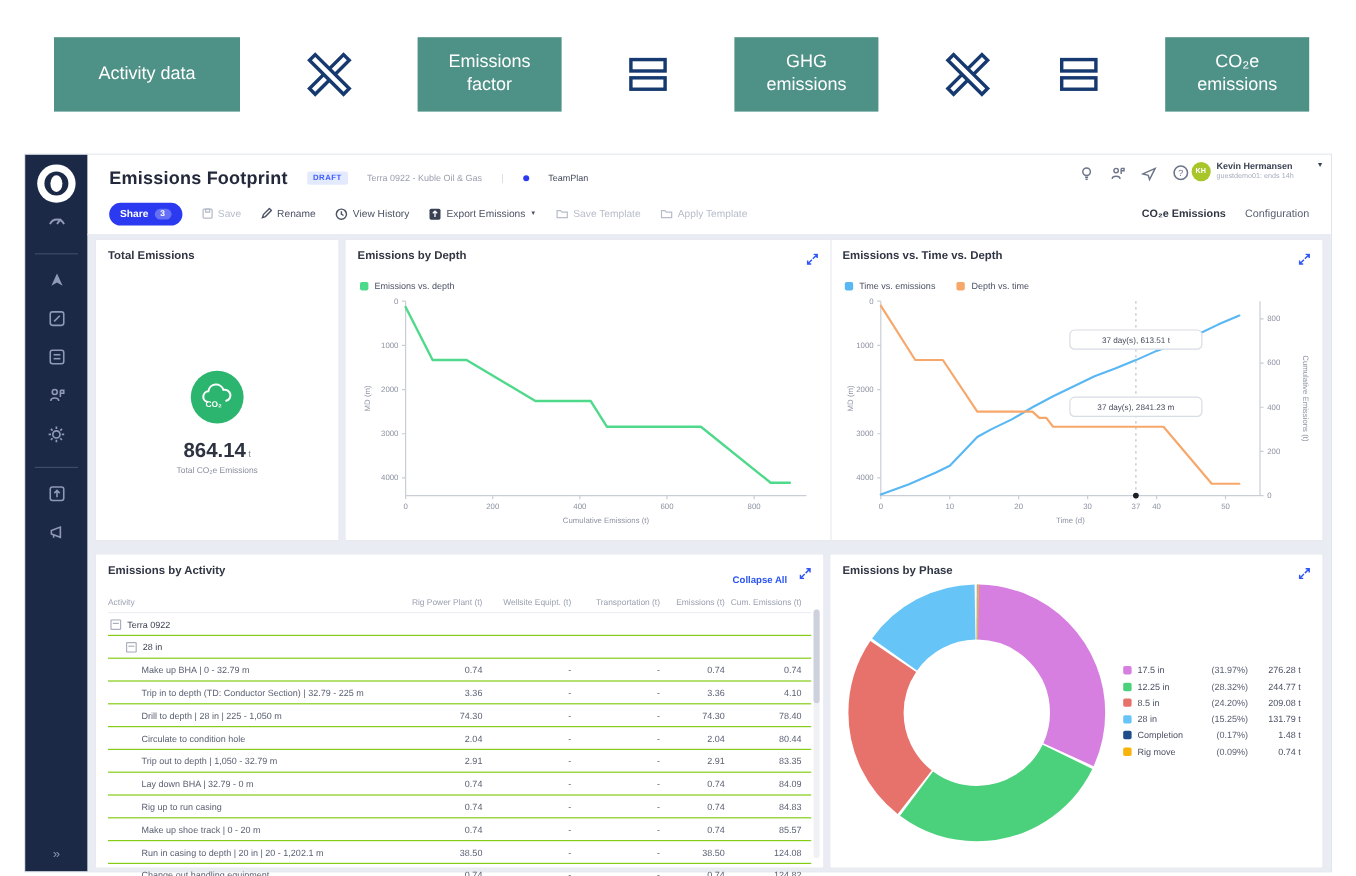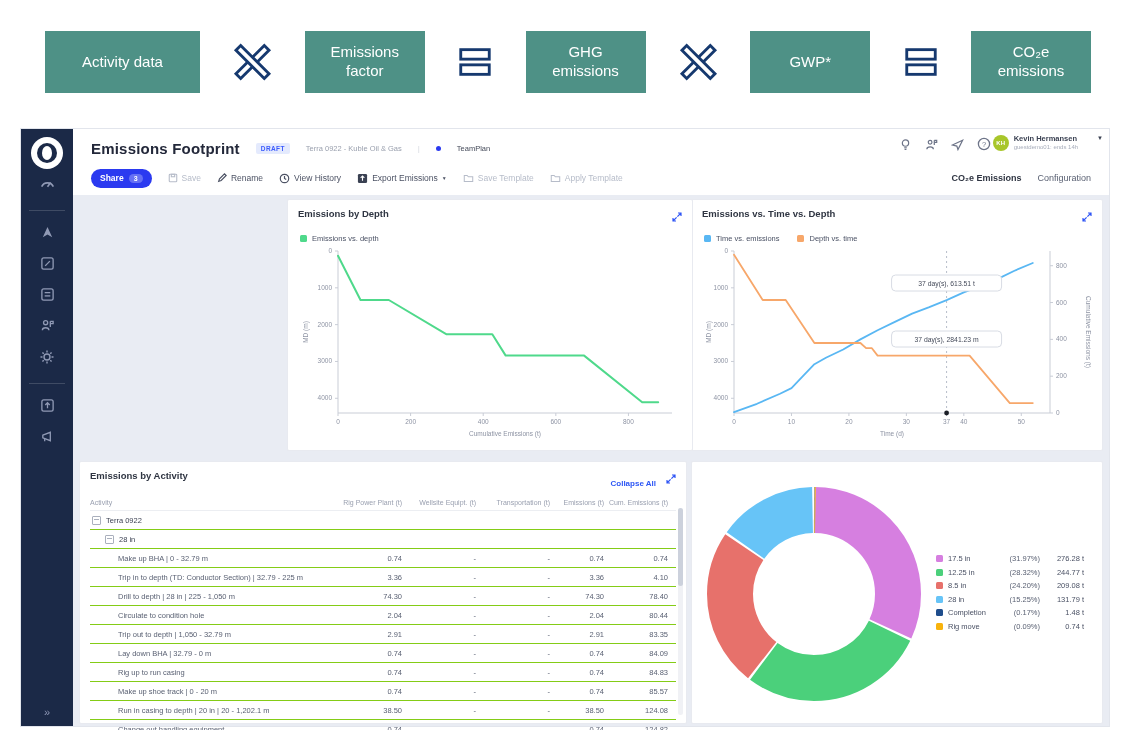--- a/index.html
+++ b/index.html
@@ -115,21 +115,20 @@
     </div>
     <div class="fbox">GHG emissions</div>
     <div class="fop">
       <svg width="42" height="46" viewBox="0 0 44 44">
           <g fill="#ffffff" stroke="#16396f" stroke-width="3">
             <rect x="19" y="1" width="7" height="42" transform="rotate(45 22.5 22)"></rect>
             <rect x="19" y="1" width="7" height="42" transform="rotate(-45 22.5 22)"></rect>
           </g>
         </svg>
     </div>
-    <div class="fbox">GWP*</div>
     <div class="fop">
       <svg width="38" height="46" viewBox="0 0 40 44">
           <g fill="#ffffff" stroke="#16396f" stroke-width="3">
             <rect x="5" y="9" width="30" height="10"></rect>
             <rect x="5" y="25" width="30" height="10"></rect>
           </g>
         </svg>
     </div>
     <div class="fbox">CO₂e emissions</div>
   </div>
@@ -279,20 +278,34 @@
           </span>
           <span class="t-tabs">
             <span class="tab-active">CO₂e Emissions</span>
             <span class="tab">Configuration</span>
           </span>
         </div>
       </header>
 
       <div class="content">
 
+        <div class="card" style="left:6px;top:4px;width:204px;height:252px;">
+          <div class="card-title">Total Emissions</div>
+          <div class="tot-body">
+            <span>
+              <svg width="46" height="46" viewBox="0 0 46 46">
+                  <circle cx="23" cy="23" r="22" fill="#2bb56e"></circle>
+                  <path d="M15 27a4.5 4.5 0 0 1 .6-8.9 6.5 6.5 0 0 1 12.6-1.2A4.6 4.6 0 0 1 30.5 26" fill="none" stroke="#fff" stroke-width="1.7" stroke-linecap="round"></path>
+                  <text x="20" y="31.5" font-size="7" font-weight="bold" fill="#fff" text-anchor="middle" font-family="Liberation Sans, sans-serif">CO₂</text>
+                </svg>
+            </span>
+            <div class="tot-val"><span>864.14</span><span class="unit">t</span></div>
+            <div class="tot-lbl">Total CO₂e Emissions</div>
+          </div>
+        </div>
 
         <div class="card" style="left:618px;top:4px;width:412px;height:252px;">
           <div class="card-head">
             <div class="card-title">Emissions vs. Time vs. Depth</div>
             <span><svg width="10" height="10" viewBox="0 0 10 10" fill="none" stroke="#2f55f5" stroke-width="1.2">
                   <path d="M6 1h3v3 M9 1 5.4 4.6 M4 9H1V6 M1 9l3.6-3.6"></path>
                 </svg></span>
           </div>
           <div class="legend">
             <span class="lgi">
@@ -539,20 +552,26 @@
                 <span class="tc tc4">0.74</span>
                 <span class="tc tc5">124.82</span>
               </div>
             </div>
           <div class="vscroll">
               <div class="vthumb"></div>
             </div>
         </div>
 
         <div class="card" style="left:618px;top:266px;width:412px;height:263px;">
+          <div class="card-head">
+            <div class="card-title">Emissions by Phase</div>
+            <span><svg width="10" height="10" viewBox="0 0 10 10" fill="none" stroke="#2f55f5" stroke-width="1.2">
+                  <path d="M6 1h3v3 M9 1 5.4 4.6 M4 9H1V6 M1 9l3.6-3.6"></path>
+                </svg></span>
+          </div>
           <svg id="c3" width="224" height="224" viewBox="0 0 224 224" style="position:absolute;left:10px;top:20px;">
               <circle cx="112" cy="112" r="84" fill="none" stroke="#d67fe0" stroke-width="46" stroke-dasharray="166.73368478724635 361.0538810158389" stroke-dashoffset="-1" transform="rotate(-90 112 112)"></circle>
               <circle cx="112" cy="112" r="84" fill="none" stroke="#4bd07b" stroke-width="46" stroke-dasharray="147.46943863543376 380.3181271676515" stroke-dashoffset="-169.73368478724635" transform="rotate(-90 112 112)"></circle>
               <circle cx="112" cy="112" r="84" fill="none" stroke="#e7716b" stroke-width="46" stroke-dasharray="125.72459092434663 402.06297487873866" stroke-dashoffset="-319.2031234226801" transform="rotate(-90 112 112)"></circle>
               <circle cx="112" cy="112" r="84" fill="none" stroke="#67c4f7" stroke-width="46" stroke-dasharray="78.4876037849705 449.2999620181148" stroke-dashoffset="-446.9277143470267" transform="rotate(-90 112 112)"></circle>
               <circle cx="112" cy="112" r="84" fill="none" stroke="#1f4d8c" stroke-width="46" stroke-dasharray="0.9 526.8875658030853" stroke-dashoffset="-527.4153181319972" transform="rotate(-90 112 112)"></circle>
               <circle cx="112" cy="112" r="84" fill="none" stroke="#f8b30d" stroke-width="46" stroke-dasharray="0.9 526.8875658030853" stroke-dashoffset="-528.3125569938625" transform="rotate(-90 112 112)"></circle>
             </svg>
           <div class="dlegend" id="dlegend">
               <div class="dlr">

